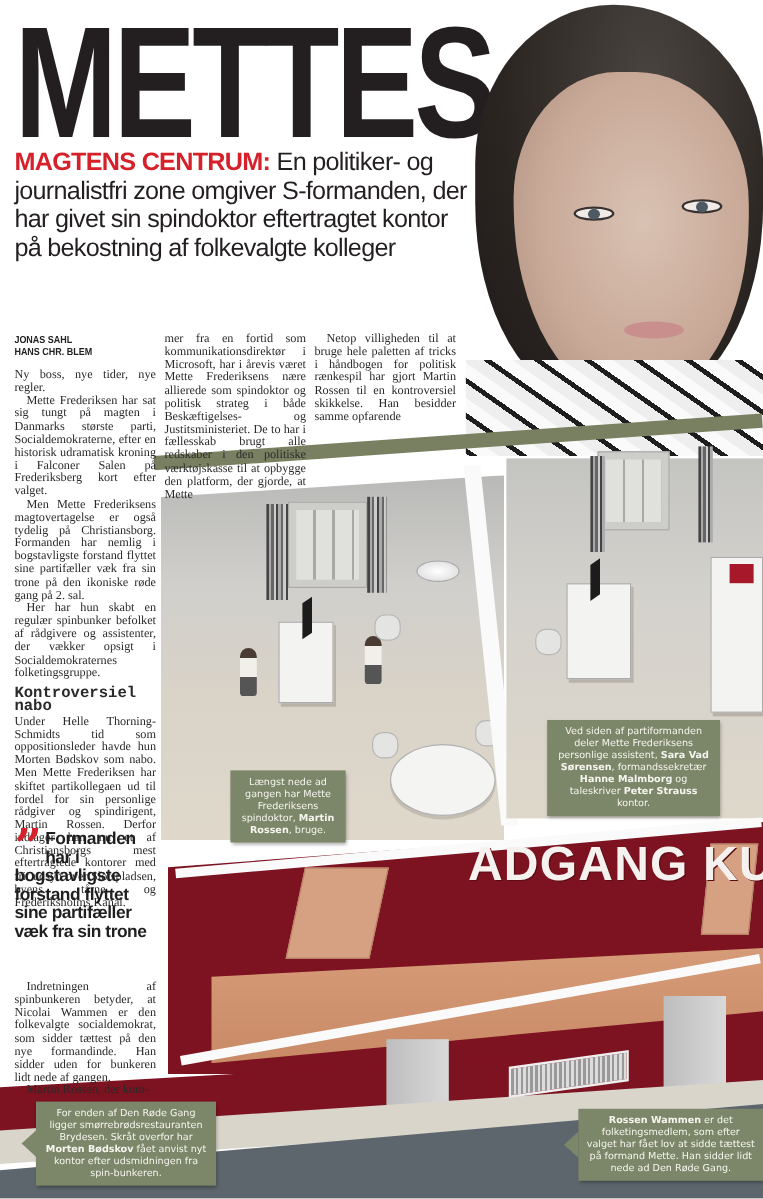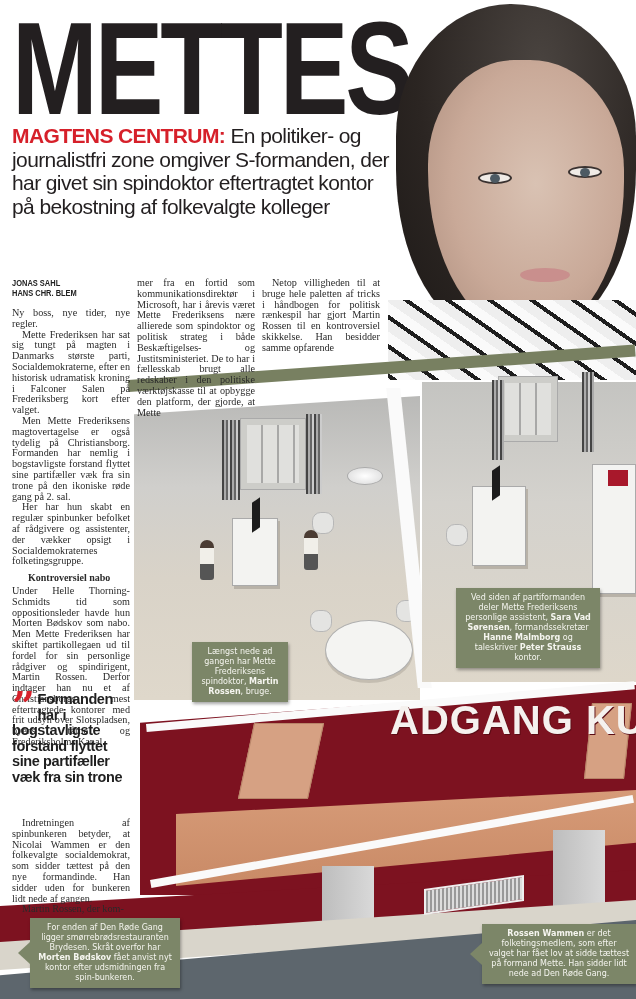--- a/index.html
+++ b/index.html
@@ -12,21 +12,21 @@
 .portrait .hair{position:absolute;left:8px;top:4px;width:240px;height:330px;border-radius:48% 52% 40% 40%/40% 40% 50% 50%;background:radial-gradient(ellipse at 60% 20%,#4a4440 0%,#2b2522 60%,#1d1917 100%)}
 .portrait .face{position:absolute;left:40px;top:60px;width:196px;height:275px;border-radius:44% 48% 46% 50%/38% 40% 56% 60%;background:radial-gradient(ellipse at 55% 45%,#d9c2b3 0%,#c9a998 55%,#a98a7a 100%)}
 .portrait .eye{position:absolute;width:34px;height:12px;border-radius:50%;background:#f0ebe6;border:2px solid #3a3230}
 .portrait .eye::after{content:"";position:absolute;left:10px;top:0;width:10px;height:9px;border-radius:50%;background:#4d5a63}
 .portrait .lips{position:absolute;left:132px;top:268px;width:50px;height:14px;border-radius:50%;background:#c98f8d}
 .portrait .collar{position:absolute;left:0;top:300px;width:248px;height:90px;background:repeating-linear-gradient(35deg,#eee 0 10px,#1e1e1e 10px 14px,#fafafa 14px 24px)}
 .byline{position:absolute;left:12px;top:278px;font-family:"Liberation Sans",sans-serif;font-weight:bold;font-size:8.5px;line-height:10px;transform:scaleX(0.88);transform-origin:left top}
 .col{position:absolute;font-size:10.2px;line-height:10.8px;text-align:justify;color:#2a2a2a}
 .col p{text-indent:10px}
 .col p.noindent{text-indent:0}
-.col h4{font-family:Liberation Serif, serif;font-size:10px;font-weight:bold;margin:6px 16px 2px;text-indent:0}
+.col h4{font-family:Liberation Mono, monospace;font-size:13px;font-weight:bold;margin:6px 0 2px;text-indent:0}
 .pull{position:absolute;left:12px;top:692px;width:118px;font-family:"Liberation Sans",sans-serif;font-weight:900;font-size:14.5px;line-height:15.5px;color:#1f1f1f;letter-spacing:-0.4px}
 .pull .quote{float:left;color:#d6202a;font-size:40px;line-height:28px;margin-right:3px;height:28px;font-family:"DejaVu Serif",serif}
 .scene{position:absolute;left:0;top:0;width:636px;height:999px;pointer-events:none}
 .scene > *{pointer-events:auto}
 .frame{position:absolute;background:#788061}
 .room-left{position:absolute;background:linear-gradient(180deg,#b9b9b7 0%,#d0cfcc 30%,#d9d3c8 60%,#dfd8cb 100%)}
 .room-right{position:absolute;background:linear-gradient(180deg,#c4c4c1 0%,#d4d2cd 40%,#ded7ca 100%)}
 .window{position:absolute;background:#cdcdc9;border:1px solid #aaa}
 .window::before{content:"";position:absolute;inset:6px;background:repeating-linear-gradient(90deg,#e9e9e6 0 14px,#999 14px 16px),#ddd;opacity:.7}
 .curtain{position:absolute;background:repeating-linear-gradient(90deg,#444 0 2px,#aaa 2px 4px,#666 4px 6px,#ccc 6px 8px)}
@@ -142,21 +142,21 @@
 </div>
 
 <div class="col" style="left:262px;top:278px;width:118px">
   <p>Netop villigheden til at bruge hele paletten af tricks i håndbogen for politisk rænkespil har gjort Martin Rossen til en kontroversiel skikkelse. Han besidder samme opfarende</p>
 </div>
 
 <div class="callout" style="left:192px;top:642px;width:96px">
   <span>Længst nede ad gangen har Mette Frederiksens spindoktor, </span><b>Martin Rossen</b><span>, bruge.</span>
 </div>
 
-<div class="callout" style="left:456px;top:588px;width:144px">
+<div class="callout" style="left:456px;top:600px;width:144px">
   <span>Ved siden af partiformanden deler Mette Frederiksens personlige assistent, </span><b>Sara Vad Sørensen</b><span>, formandssekretær </span><b>Hanne Malmborg</b><span> og taleskriver </span><b>Peter Strauss</b><span> kontor.</span>
 </div>
 
 <div class="callout arrow-left" style="left:30px;top:918px;width:150px">
   <span>For enden af Den Røde Gang ligger smørrebrødsrestauranten Brydesen. Skråt overfor har </span><b>Morten Bødskov</b><span> fået anvist nyt kontor efter udsmidningen fra spin-bunkeren.</span>
 </div>
 
 <div class="callout arrow-left" style="left:482px;top:924px;width:154px">
   <span></span><b>Rossen Wammen</b><span> er det folketingsmedlem, som efter valget har fået lov at sidde tættest på formand Mette. Han sidder lidt nede ad Den Røde Gang.</span>
 </div>

